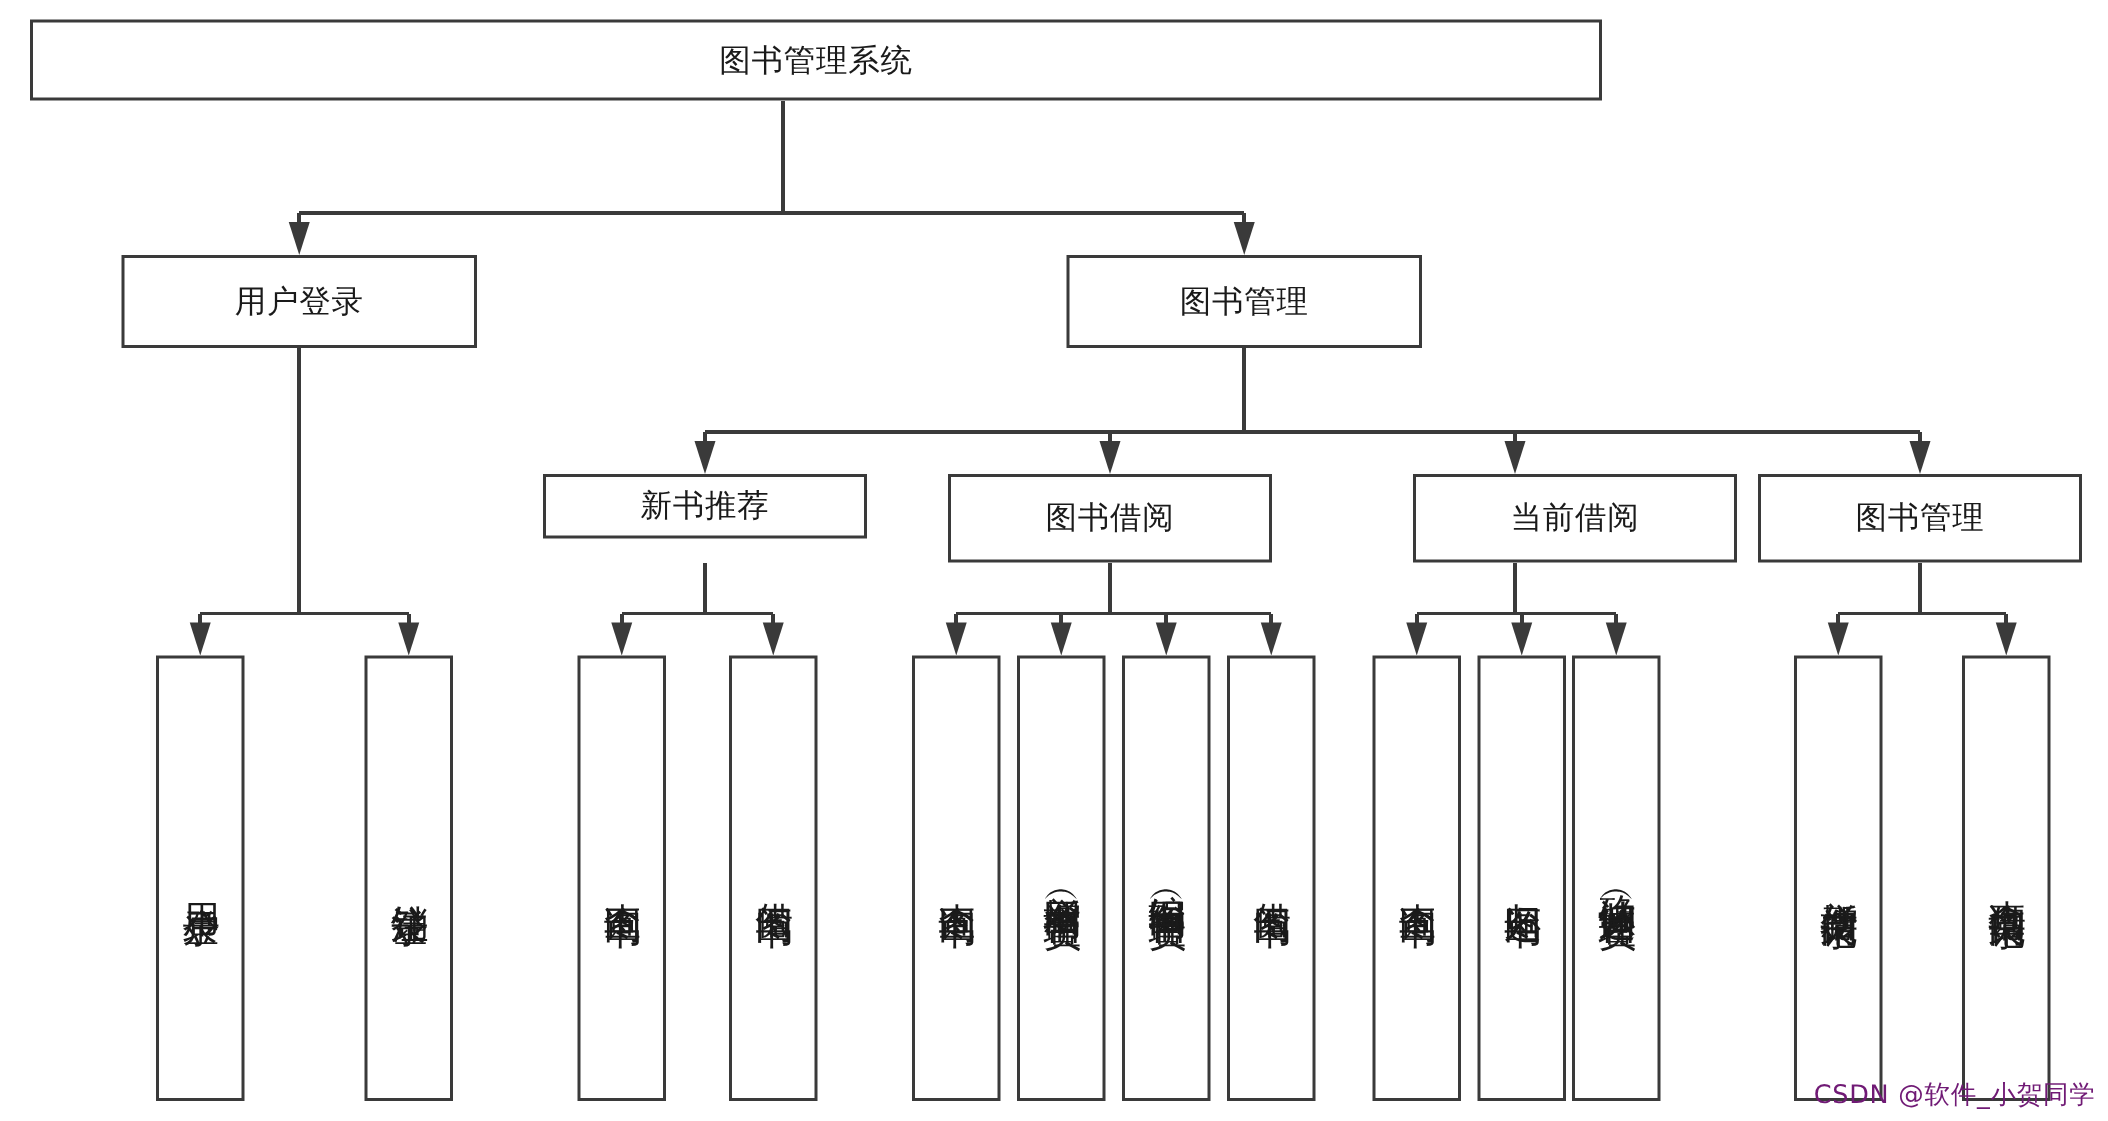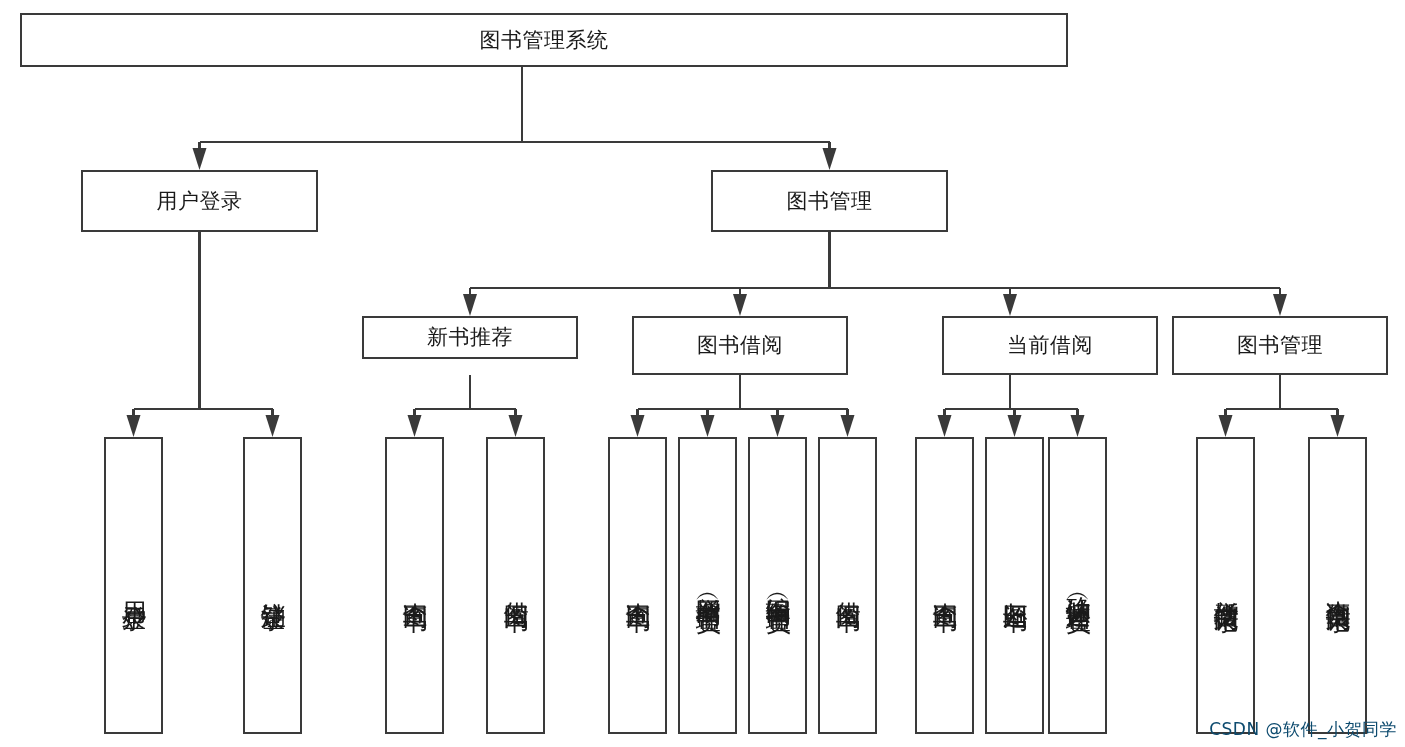--- a/index.html
+++ b/index.html
@@ -57,21 +57,21 @@
     font-size: 25px;
     line-height: 1.05;
     letter-spacing: 2px;
     max-height: 100%;
   }
   .watermark {
     position: absolute;
     right: 8px;
     bottom: 6px;
     font-size: 17px;
-    color: #0c4a6e;
+    color: #701a75;
     white-space: nowrap;
     z-index: 6;
     letter-spacing: 0.5px;
   }
 </style>
 </head>
 <body>
 
 <div id="canvas">
   <svg id="wires" viewBox="0 0 1405 747" xmlns="http://www.w3.org/2000/svg">

